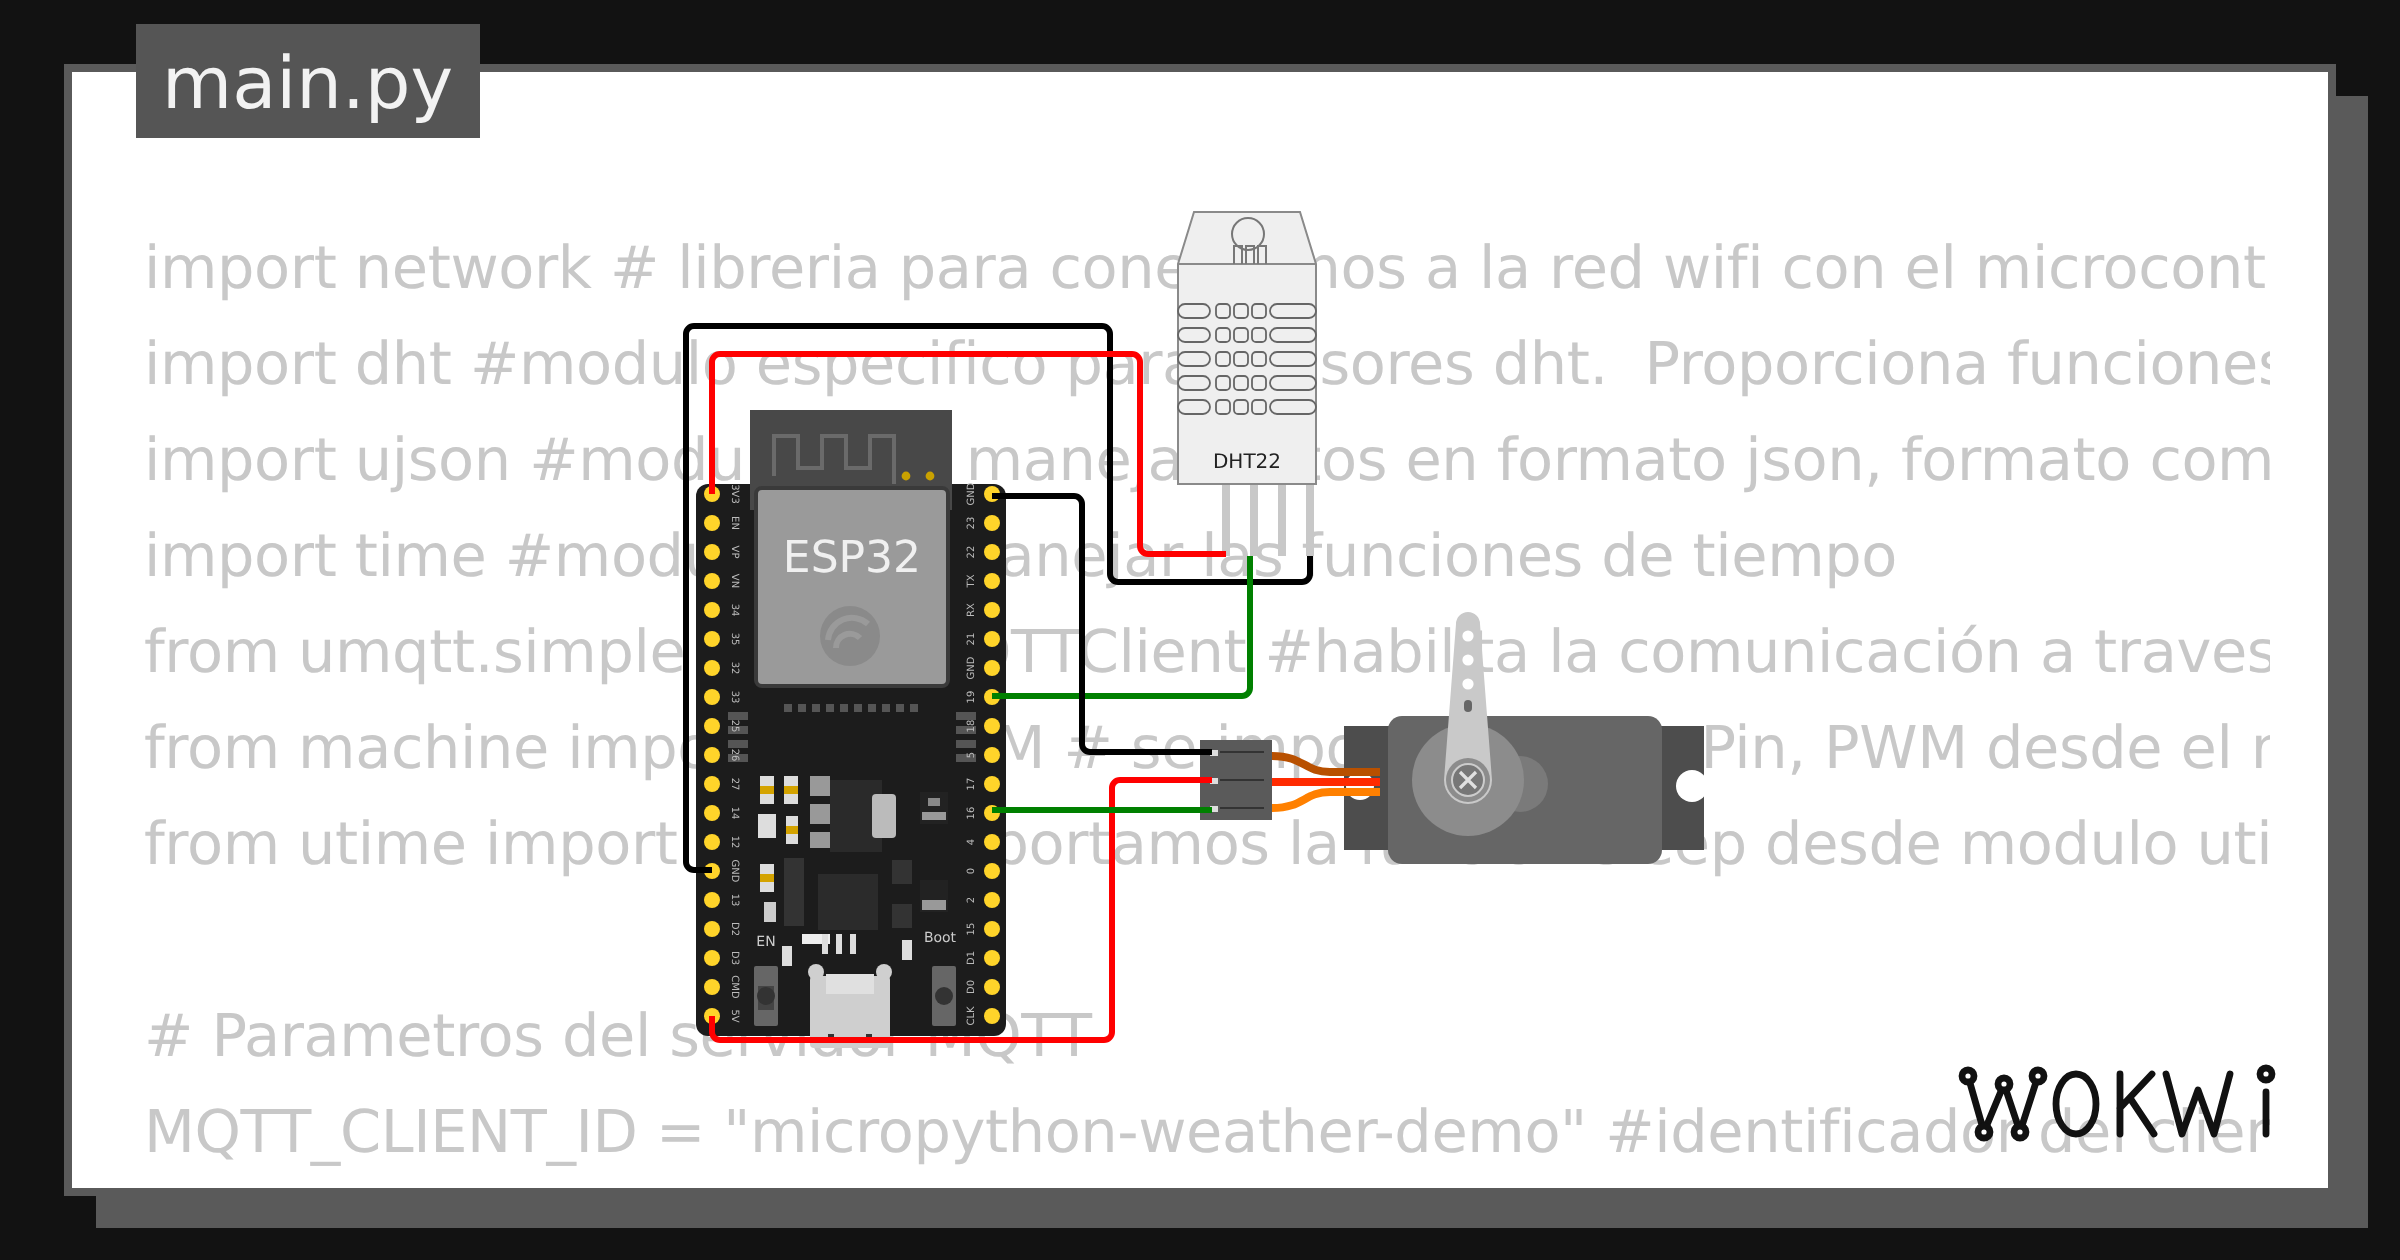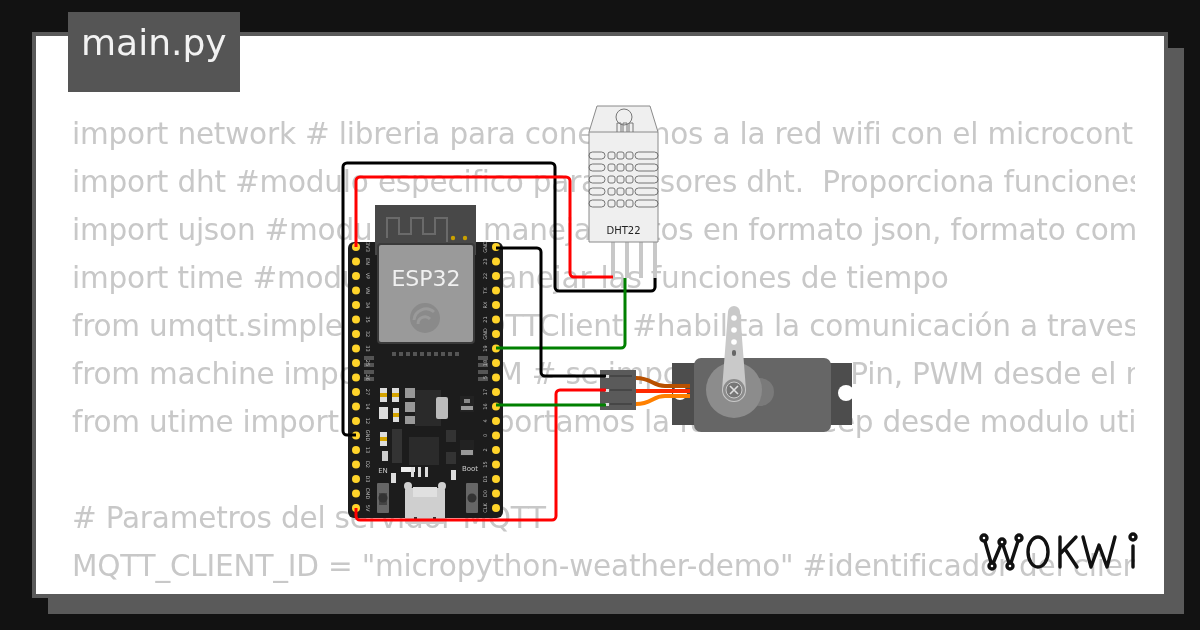--- a/index.html
+++ b/index.html
@@ -1,21 +1,21 @@
 <!DOCTYPE html>
 <html><head>
 <meta charset="utf-8">
 <style>
   html, body { margin:0; padding:0; }
   body { width:1200px; height:630px; background:#121212; position:relative; overflow:hidden; font-family:"DejaVu Sans", sans-serif; }
   .shadow { position:absolute; left:48px; top:48px; width:1136px; height:566px; background:#5a5a5a; }
   .card { position:absolute; left:32px; top:32px; width:1128px; height:558px; background:#ffffff; border:4px solid #5a5a5a; overflow:hidden; }
   .code { position:absolute; left:36px; top:74px; width:1063px; overflow:hidden; margin:0; }
   .code-line { height:48px; line-height:48px; font-size:29.5px; color:#c8c8c8; white-space:pre; letter-spacing:-0.2px; }
-  .title-tab { position:absolute; left:68px; top:12px; height:80px; padding:0 13px; background:#555555; color:#f2f2f2; font-size:36px; line-height:62px; }
+  .title-tab { position:absolute; left:68px; top:12px; height:57px; padding:0 13px; background:#555555; color:#f2f2f2; font-size:36px; line-height:62px; }
   svg.scene { position:absolute; left:0; top:0; }
   .logo { position:absolute; left:976px; top:528px; }
 </style>
 </head>
 <body>
 
 <div class="shadow"></div>
 <div class="card">
   <div class="code">
     <div class="code-line">import network # libreria para conectarnos a la red wifi con el microcontrolador</div>

